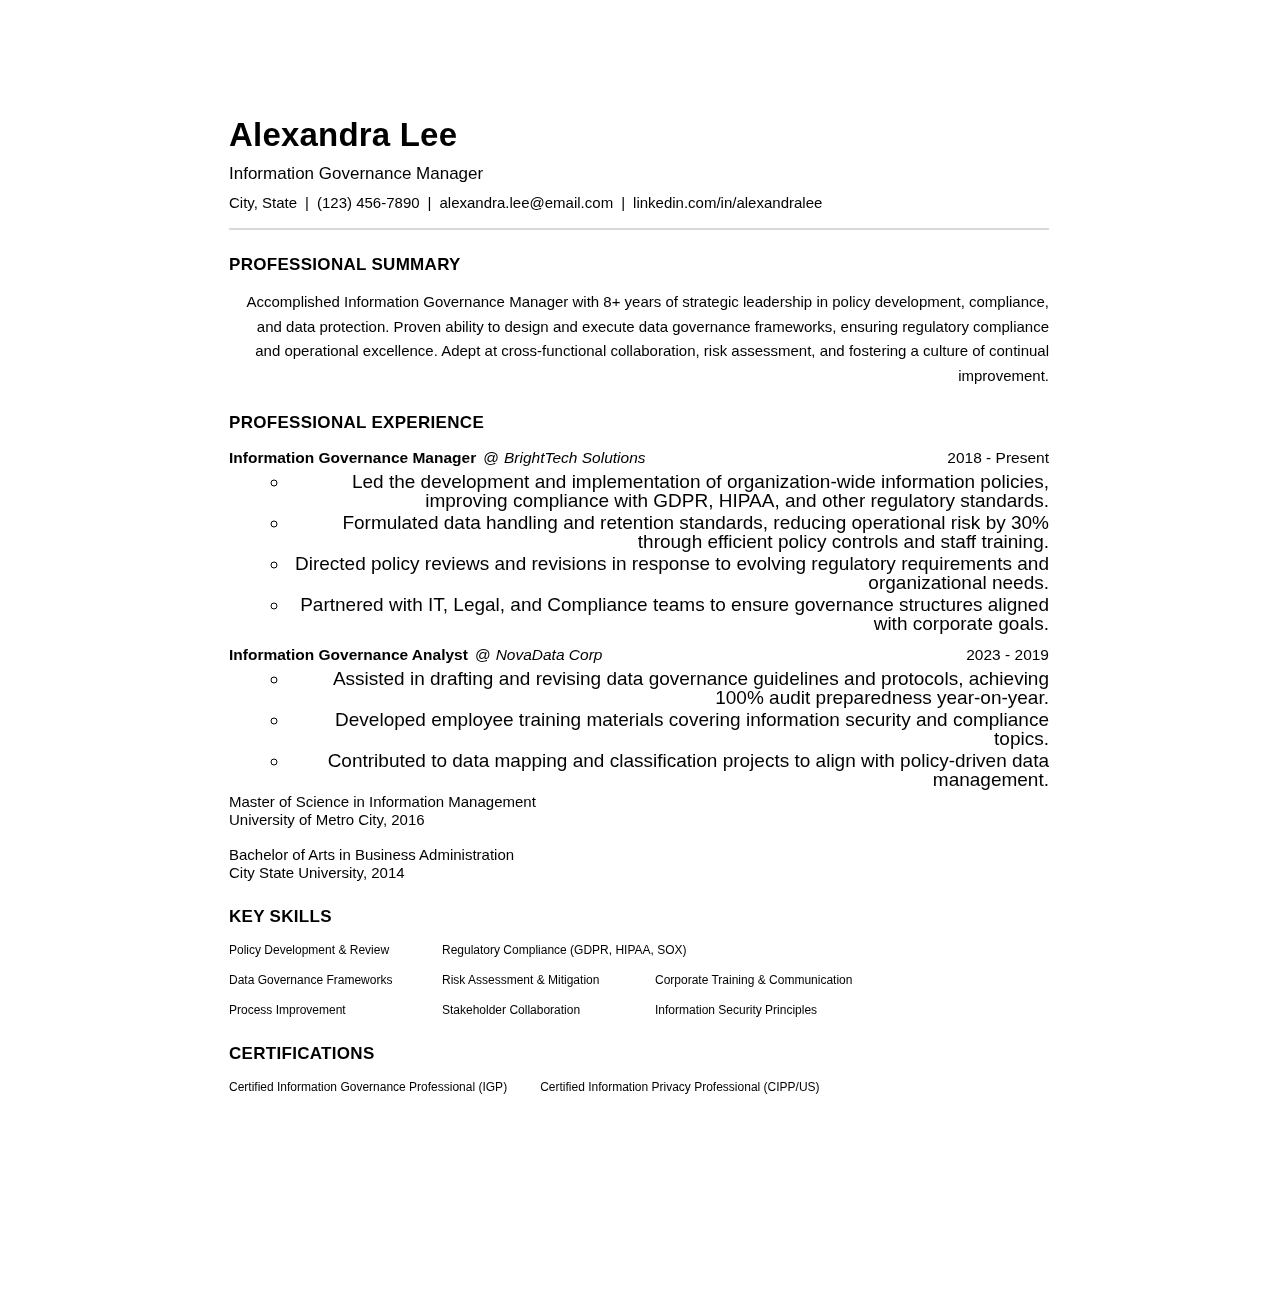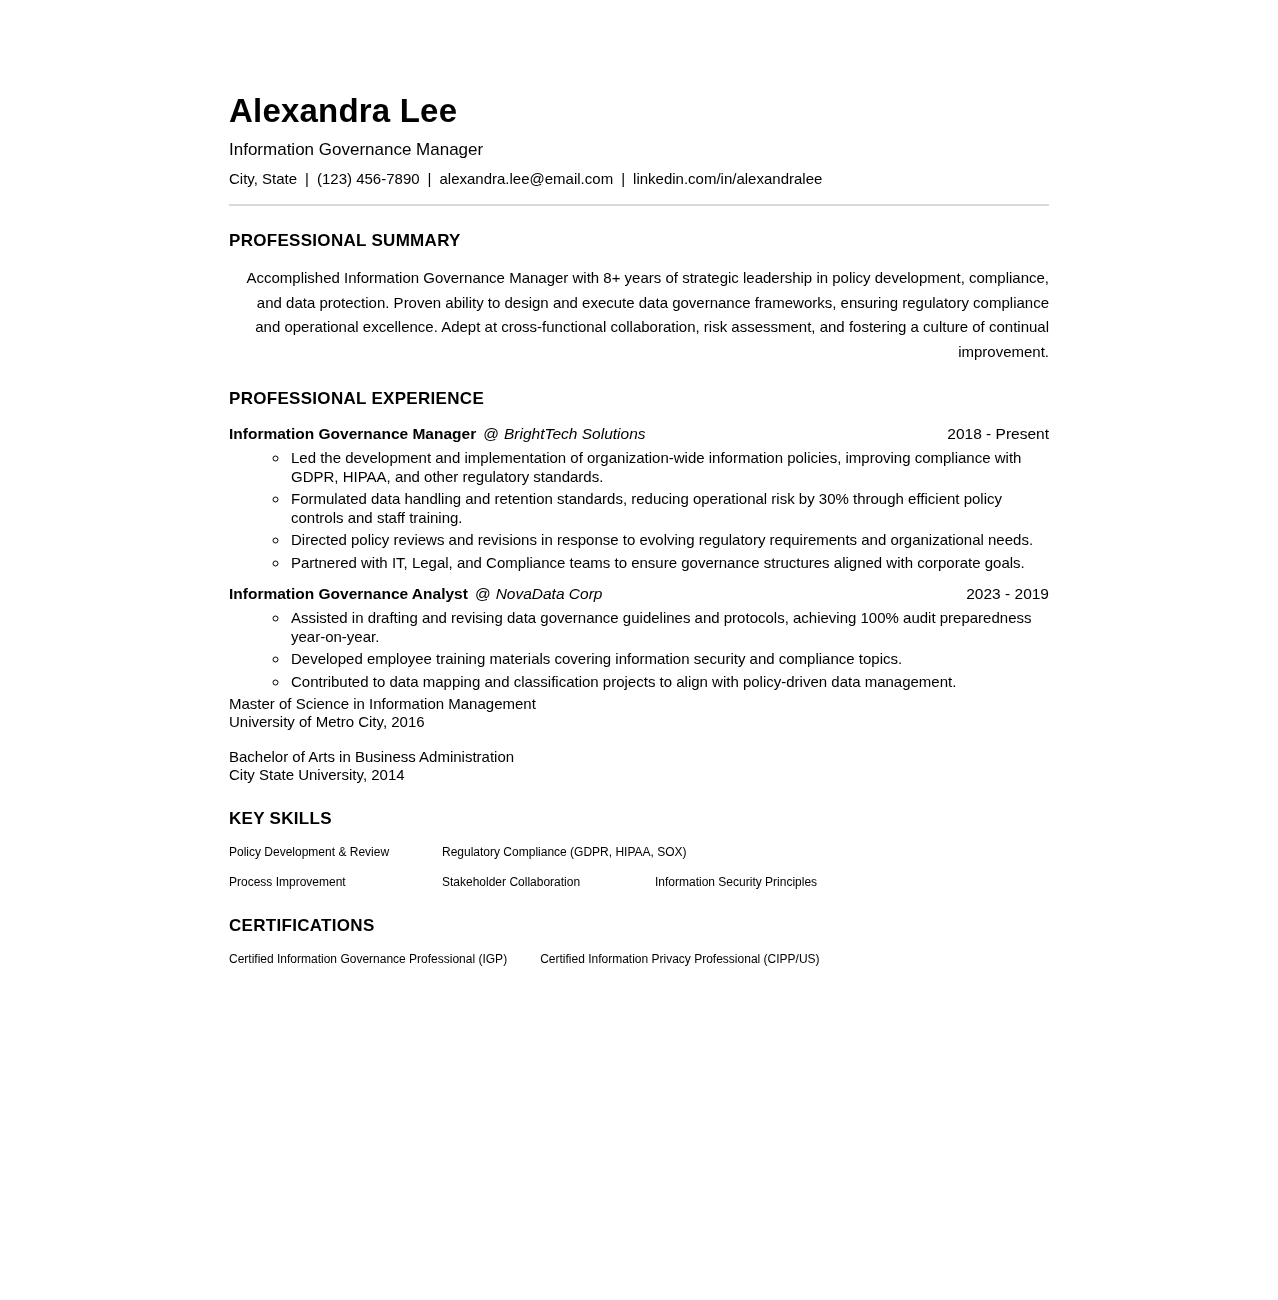--- a/index.html
+++ b/index.html
@@ -10,22 +10,22 @@
     font-family: "Liberation Sans", "DejaVu Sans", sans-serif;
   }
   body {
     width: 1278px;
     height: 1300px;
     overflow: hidden;
     font-size: 15px;
   }
   .page {
     width: 820px;
-    margin: 12px auto;
-    padding-top: 80px;
+    margin: 0 auto;
+    padding-top: 116px;
   }
   h1 {
     margin: 0;
     font-size: 33px;
     line-height: 38px;
     font-weight: bold;
     letter-spacing: 0.2px;
   }
   .subtitle {
     margin-top: 9px;
@@ -78,24 +78,25 @@
   }
   .dates {
     white-space: nowrap;
   }
   .job ul {
     margin: 5px 0 0 0;
     padding-left: 60px;
     list-style-type: circle;
   }
   .job li {
-    font-size: 15px;
+    font-size: 19px;
     line-height: 18.5px;
     margin-bottom: 4px;
     padding-left: 2px;
+    text-align: right;
   }
   .job + .job {
     margin-top: 12px;
   }
   .edu {
     font-size: 15px;
     line-height: 18px;
     margin-bottom: 17px;
   }
   .row {
@@ -174,20 +175,23 @@
       <div>City State University, 2014</div>
     </div>
   </section>
 
   <section>
     <h2>KEY SKILLS</h2>
     <div class="row">
       <span class="cell">Policy Development &amp; Review</span><span class="cell">Regulatory Compliance (GDPR, HIPAA, SOX)</span>
     </div>
     <div class="row">
+      <span class="cell">Data Governance Frameworks</span><span class="cell">Risk Assessment &amp; Mitigation</span><span class="cell">Corporate Training &amp; Communication</span>
+    </div>
+    <div class="row">
       <span class="cell">Process Improvement</span><span class="cell">Stakeholder Collaboration</span><span class="cell">Information Security Principles</span>
     </div>
   </section>
 
   <section>
     <h2>CERTIFICATIONS</h2>
     <div class="row">
       <span class="cell">Certified Information Governance Professional (IGP)</span><span class="cell">Certified Information Privacy Professional (CIPP/US)</span>
     </div>
   </section>

